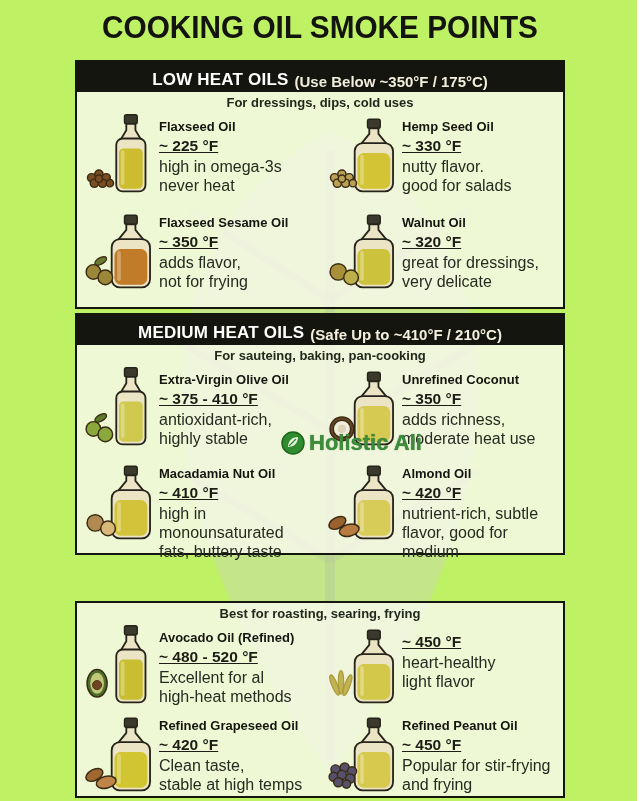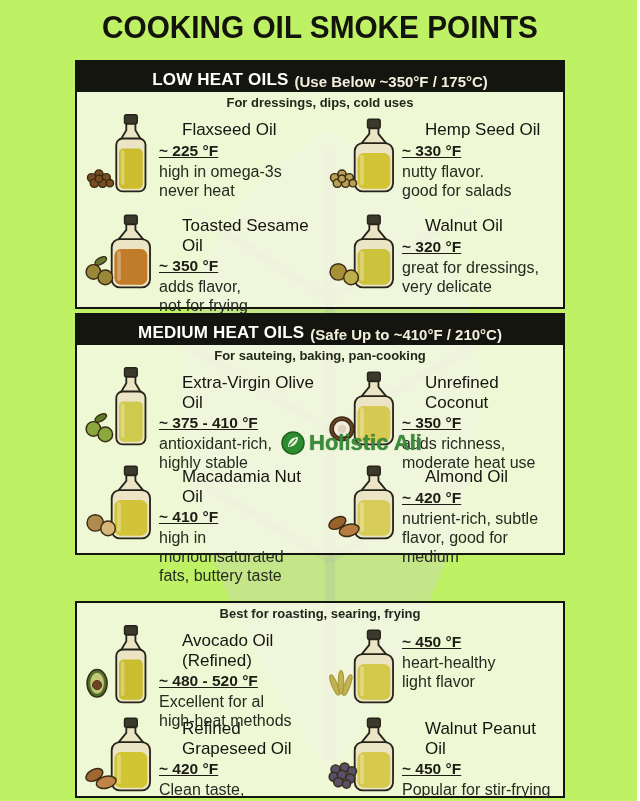--- a/index.html
+++ b/index.html
@@ -16,21 +16,21 @@
   .panel{position:absolute;left:75px;width:490px;box-sizing:border-box;z-index:1;
          border:2px solid #15150f;background:rgba(252,250,243,.78);}
   .subtitle{text-align:center;font-weight:700;font-size:13px;color:#22281c;margin-top:3px;}
   .cards{display:grid;grid-template-columns:1fr 1fr;grid-auto-rows:88px;margin-top:2px;}
   .p1 .cards{grid-auto-rows:96px;}
   .p2 .cards{grid-auto-rows:94px;}
   .card{display:flex;align-items:flex-start;padding-left:6px;overflow:visible;}
   .card-icon{flex:0 0 76px;}
   .card-icon svg{width:72px;height:84px;display:block;}
   .card-text{flex:1;padding-top:8px;padding-right:4px;}
-  .oil-name{font-size:17px;font-weight:400;color:#15150f;line-height:1.15;margin-left:23px;}
+  .oil-name{font-size:13px;font-weight:700;color:#15150f;line-height:1.15;}
   .oil-temp{font-size:15.5px;font-weight:600;color:#1d1d16;margin-top:2px;text-decoration:underline;}
   .oil-desc{font-size:16px;font-weight:500;color:#262a20;line-height:1.2;margin-top:2px;white-space:pre-line;}
   .brand{position:absolute;left:281px;top:430px;z-index:3;display:flex;align-items:center;gap:4px;}
   .brand-text{font-size:22px;font-weight:700;color:#3c8c3c;text-shadow:0 0 1px #2a6a2a;}
 </style>
 </head>
 <body>
 
 <div class="page">
 
@@ -104,21 +104,21 @@
          <path d="M47,18 L57,18 L57,24 L66,35 L38,35 L47,24 Z" fill="#ebe5c6" stroke="#26241a" stroke-width="2"></path>
          <rect x="31" y="34" width="42" height="53" rx="9" fill="#ebe5c6" stroke="#26241a" stroke-width="2"></rect>
          <rect x="34" y="45" width="36" height="39" rx="7" fill="#c07c28"></rect>
          <rect x="37" y="47" width="4" height="33" rx="2" fill="#ffffff" opacity="0.3"></rect>
               <ellipse cx="19" cy="58" rx="7" ry="3.5" transform="rotate(-30 19 58)" fill="#6a7a30" stroke="#3a2c14" stroke-width="1.6"></ellipse>
               <circle cx="11" cy="70" r="8" fill="#9a8838" stroke="#3a2c14" stroke-width="1.6"></circle>
               <circle cx="24" cy="76" r="8" fill="#9a8838" stroke="#3a2c14" stroke-width="1.6"></circle>
             </svg>
           </div>
           <div class="card-text">
-            <div class="oil-name">Toasted Sesame Oil</div>
+            <div class="oil-name">Flaxseed Sesame Oil</div>
             <div class="oil-temp">~ 350 °F</div>
             <div class="oil-desc">adds flavor,
 not for frying</div>
           </div>
         </div>
         <div class="card">
           <div class="card-icon">
             <svg viewBox="0 0 78 92">
               <rect x="45" y="8" width="14" height="10" rx="2" fill="#3b392c" stroke="#26241a" stroke-width="1.5"></rect>
          <path d="M47,18 L57,18 L57,24 L66,35 L38,35 L47,24 Z" fill="#ebe5c6" stroke="#26241a" stroke-width="2"></path>
@@ -300,21 +300,21 @@
               <circle cx="20" cy="62" r="5" fill="#57506a" stroke="#3a2c14" stroke-width="1.6"></circle>
               <circle cx="28" cy="66" r="5" fill="#57506a" stroke="#3a2c14" stroke-width="1.6"></circle>
               <circle cx="8" cy="72" r="5" fill="#57506a" stroke="#3a2c14" stroke-width="1.6"></circle>
               <circle cx="17" cy="70" r="5" fill="#57506a" stroke="#3a2c14" stroke-width="1.6"></circle>
               <circle cx="26" cy="74" r="5" fill="#57506a" stroke="#3a2c14" stroke-width="1.6"></circle>
               <circle cx="13" cy="78" r="5" fill="#57506a" stroke="#3a2c14" stroke-width="1.6"></circle>
               <circle cx="22" cy="80" r="4.5" fill="#57506a" stroke="#3a2c14" stroke-width="1.6"></circle>
             </svg>
           </div>
           <div class="card-text">
-            <div class="oil-name">Walnut Peanut Oil</div>
+            <div class="oil-name">Refined Peanut Oil</div>
             <div class="oil-temp">~ 450 °F</div>
             <div class="oil-desc">Popular for stir-frying
 and frying</div>
           </div>
         </div>
       </div>
   </div>
 
   <div class="brand">
     <svg width="24" height="24" viewBox="0 0 24 24">

